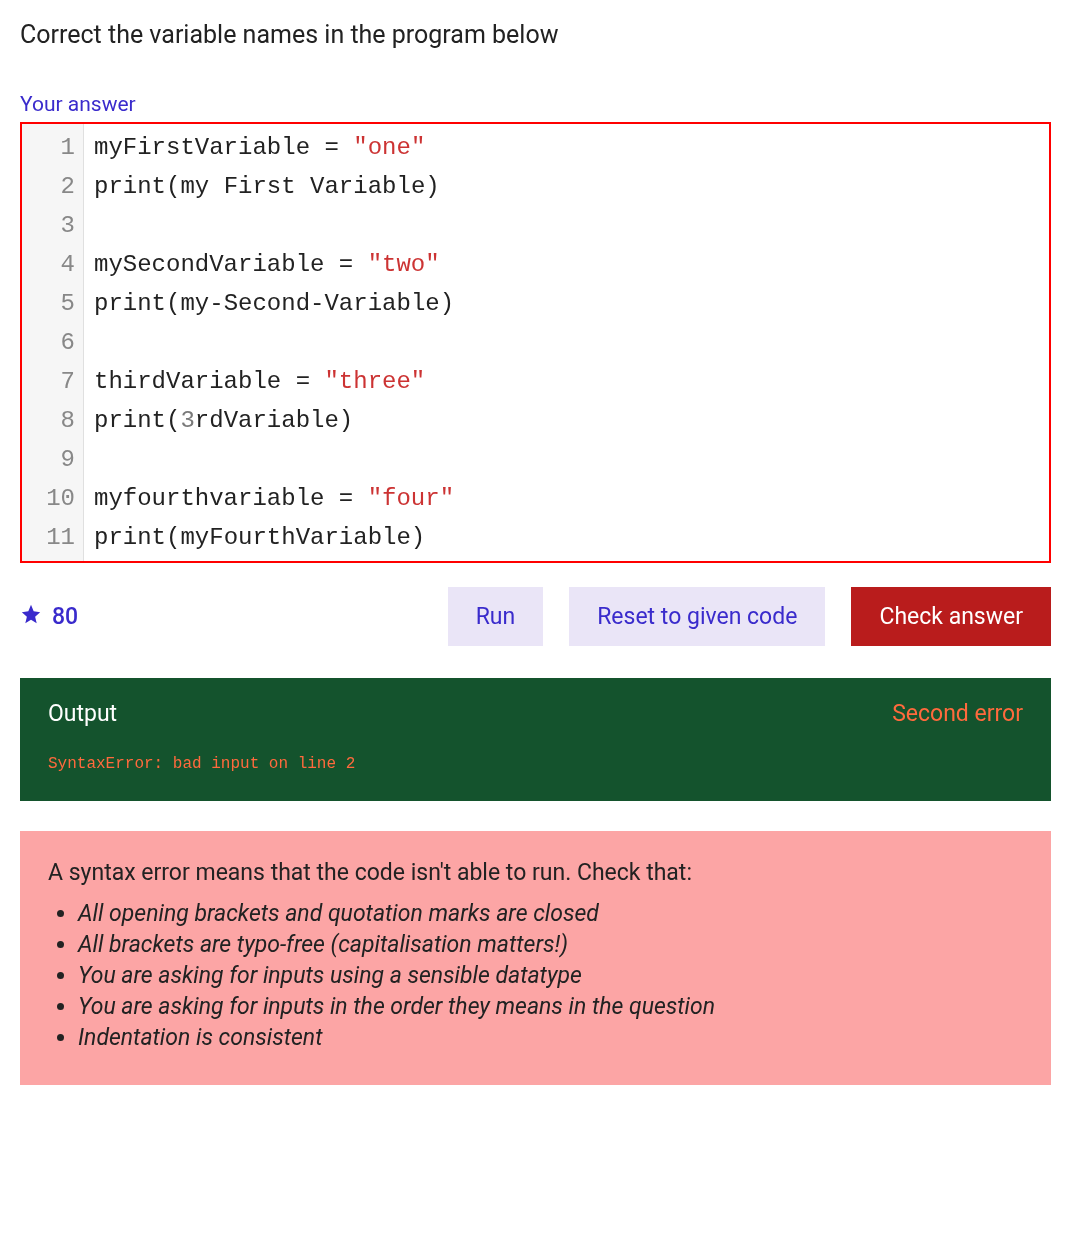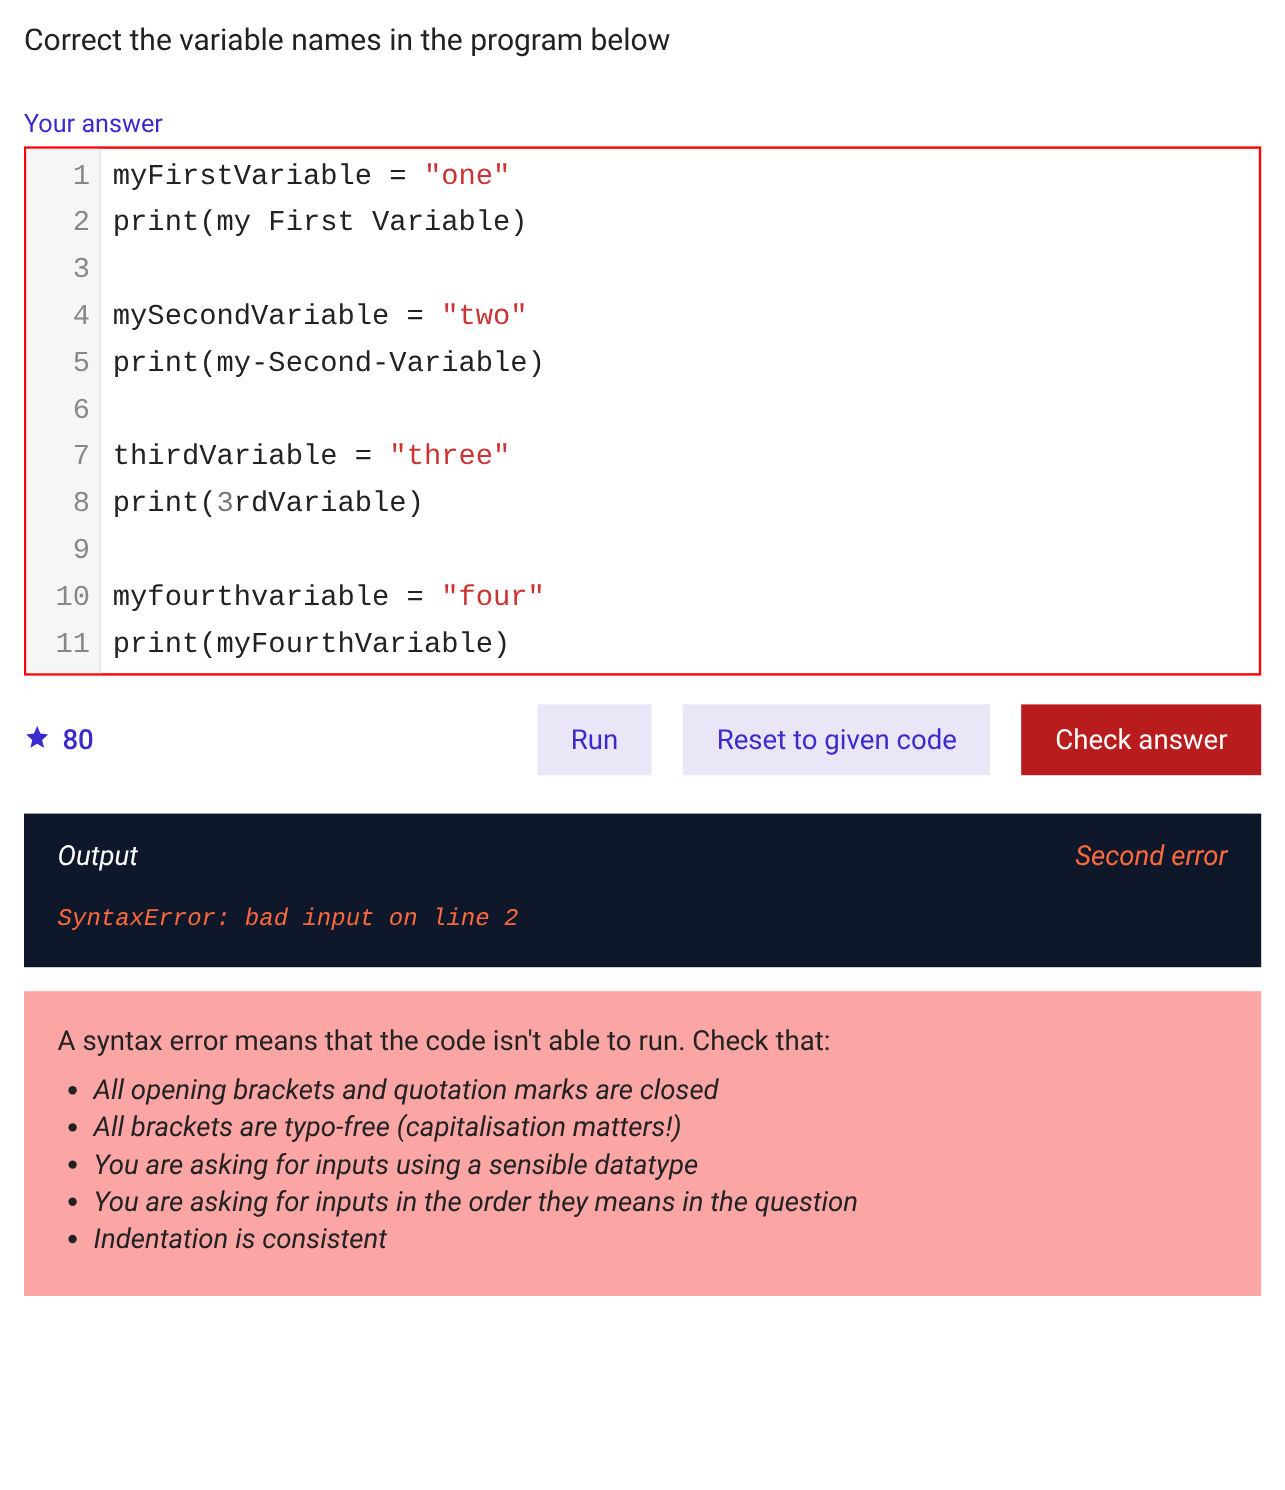--- a/index.html
+++ b/index.html
@@ -75,36 +75,35 @@
   }
   .btn-light {
     background: #eae5f7;
     color: #3a2bcc;
   }
   .btn-primary {
     background: #b91c1c;
     color: #fff;
   }
   .output-panel {
-    background: #0f172a;
+    background: #14532d;
     color: #fff;
     padding: 22px 28px 28px 28px;
-    margin-bottom: 20px;
-    font-style: italic;
+    margin-bottom: 30px;
   }
   .output-header {
     display: flex;
     justify-content: space-between;
     font-size: 23px;
     margin-bottom: 28px;
   }
   .output-header .status { color: #ff6a3d; }
   .output-body {
     font-family: "SFMono-Regular", Consolas, "Liberation Mono", Menlo, monospace;
-    font-size: 20px;
+    font-size: 16px;
     color: #ff6a3d;
   }
   .hint-panel {
     background: #fca5a5;
     padding: 28px 28px 30px 28px;
     font-size: 23px;
     color: #222;
   }
   .hint-intro { margin-bottom: 14px; }
   .hint-panel ul {

